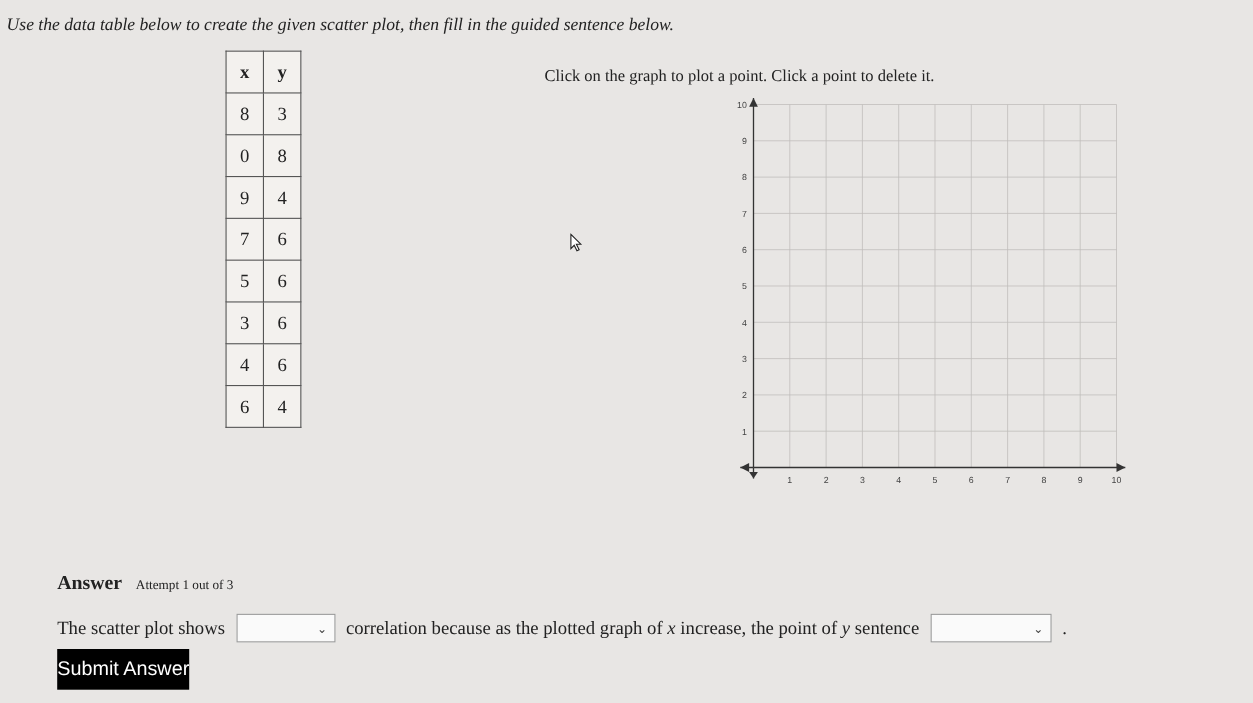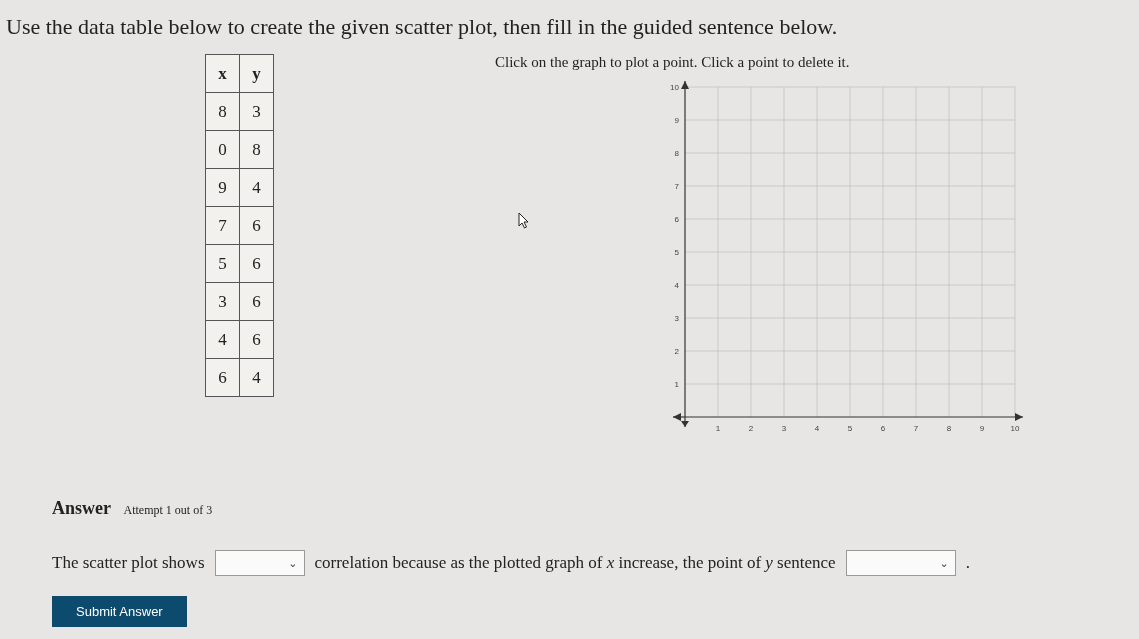--- a/index.html
+++ b/index.html
@@ -7,22 +7,23 @@
     margin: 0;
     font-family: Georgia, 'Times New Roman', serif;
     background: #e8e6e4;
     color: #222;
     width: 1139px;
     height: 639px;
     overflow: hidden;
     position: relative;
   }
   .instruction {
-    font-size: 22px;
+    font-size: 16px;
     padding: 14px 6px 8px 6px;
+    font-style: italic;
   }
   .main-row {
     display: flex;
     align-items: flex-start;
     padding-top: 6px;
   }
   .table-wrap {
     margin-left: 205px;
     width: 80px;
   }
@@ -36,20 +37,21 @@
     height: 38px;
     text-align: center;
     font-size: 17px;
     font-family: Georgia, serif;
   }
   table.data th { font-weight: bold; }
   .right-col {
     flex: 1;
     padding-left: 140px;
     position: relative;
+    margin-top: 16px;
   }
   .graph-hint {
     font-size: 15px;
     text-align: left;
     padding-left: 70px;
     margin-bottom: 6px;
   }
   .chart {
     margin-left: 230px;
     position: relative;
@@ -70,54 +72,54 @@
     pointer-events: none;
   }
   .answer-area {
     position: absolute;
     bottom: 12px;
     left: 52px;
     right: 20px;
   }
   .answer-heading {
     font-size: 18px;
-    margin-bottom: 31px;
+    margin-bottom: 18px;
   }
   .answer-heading .attempt {
     font-size: 12px;
     font-weight: normal;
     margin-left: 8px;
   }
   .sentence-row {
     display: flex;
     align-items: center;
     gap: 10px;
     font-size: 17px;
-    margin-bottom: 20px;
+    margin-bottom: 6px;
     flex-wrap: wrap;
   }
   .dropdown {
     display: inline-flex;
     align-items: center;
     justify-content: flex-end;
     border: 1px solid #999;
     background: #fafafa;
     height: 26px;
     padding: 0 6px;
     font-size: 13px;
     min-width: 90px;
     cursor: pointer;
   }
   .dropdown.wide { min-width: 110px; }
   .chev { margin-left: 4px; font-size: 11px; color:#444; }
   .submit-btn {
-    background: #0c4a6e;
+    background: #000000;
     color: #fff;
-    font-size: 13px;
-    padding: 8px 24px;
+    font-size: 18px;
+    padding: 8px 0;
     border: none;
     cursor: pointer;
     font-family: Arial, sans-serif;
   }
 </style>
 </head>
 <body>
 
 <div class="instruction">Use the data table below to create the given scatter plot, then fill in the guided sentence below.</div>
 

